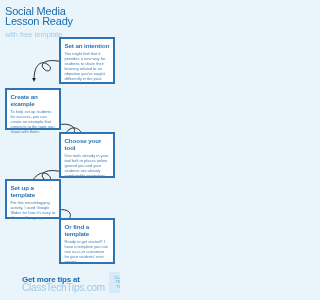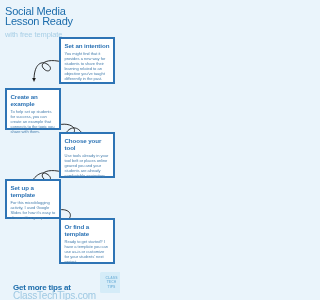--- a/index.html
+++ b/index.html
@@ -65,25 +65,25 @@
     margin-top:2px;
     font-size:4.1px;
     line-height:5px;
     color:#4b82b0;
     letter-spacing:-0.05px;
   }
 
   
   .footer {
     position:absolute;
-    left:8px; bottom:0;
+    left:17px; bottom:0;
     width:120px; height:32px;
     background:#eaf4fb;
     display:flex;
-    align-items:flex-end;
+    align-items:center;
   }
   .footer-text { margin-left:5px; }
   .footer-line1 {
     font-size:8px;
     line-height:9px;
     font-weight:bold;
     color:#1c6cab;
     letter-spacing:-0.2px;
   }
   .footer-line2 {

